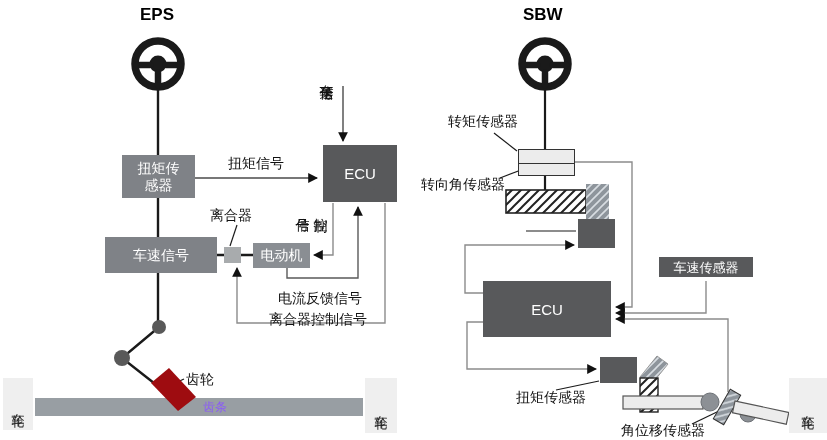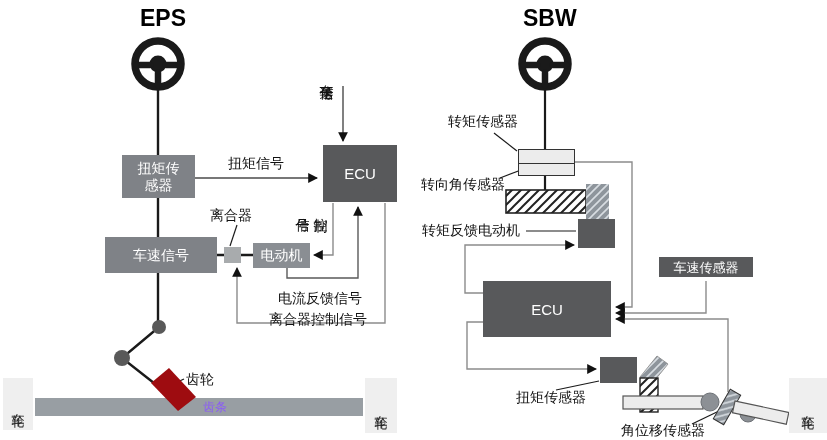--- a/index.html
+++ b/index.html
@@ -1,21 +1,21 @@
 <!DOCTYPE html>
 <html><head>
 <meta charset="utf-8">
 <style>
   html,body{margin:0;padding:0;background:#fff;}
   #canvas{position:relative;width:827px;height:440px;background:#fff;overflow:hidden;
           font-family:"Liberation Sans","DejaVu Sans",sans-serif;color:#111;}
   svg.layer{position:absolute;left:0;top:0;width:827px;height:440px;}
   .lbl{position:absolute;font-size:14px;line-height:16px;color:#111;white-space:nowrap;}
   .vtext{writing-mode:vertical-rl;text-orientation:upright;letter-spacing:1px;white-space:normal;}
-  .title{position:absolute;font-size:23px;font-weight:bold;color:#000;}
+  .title{position:absolute;font-size:17px;font-weight:bold;color:#000;}
   .box{position:absolute;display:flex;align-items:center;justify-content:center;
        text-align:center;color:#fff;font-size:14px;line-height:17px;}
   .box.gray{background:#7f8287;}
   .box.dark{background:#58595b;}
   .box.motor{background:#8a8e93;}
   .box.clutch{background:#a8abad;}
   .box.wheel{background:#efefef;color:#1a1a1a;font-size:13px;}
   .sensor-stack{position:absolute;background:#ececec;border:1px solid #333;box-sizing:border-box;}
   .sensor-stack .divider{position:absolute;left:0;right:0;top:50%;border-top:1px solid #333;}
   .rack-label{position:absolute;color:#8b5cf6;font-size:12px;margin-left:20px;}
@@ -154,21 +154,20 @@
   <div class="box dark" style="left:578px;top:219px;width:37px;height:29px;"></div>
 
   <div class="box dark" style="left:659px;top:257px;width:94px;height:20px;font-size:13px;">车速传感器</div>
 
   <div class="box dark" style="left:483px;top:281px;width:128px;height:56px;font-size:15px;">ECU</div>
 
   <div class="box dark" style="left:600px;top:357px;width:37px;height:26px;"></div>
 
   <div class="lbl" style="left:448px;top:113px;">转矩传感器</div>
   <div class="lbl" style="left:421px;top:176px;">转向角传感器</div>
-  <div class="lbl" style="left:422px;top:222px;">转矩反馈电动机</div>
   <div class="lbl" style="left:516px;top:389px;">扭矩传感器</div>
   <div class="lbl" style="left:621px;top:422px;">角位移传感器</div>
 
   <div class="box wheel" style="left:789px;top:378px;width:38px;height:55px;">
     <span class="vtext">车轮</span>
   </div>
 
 </div>
 
 </body></html>

